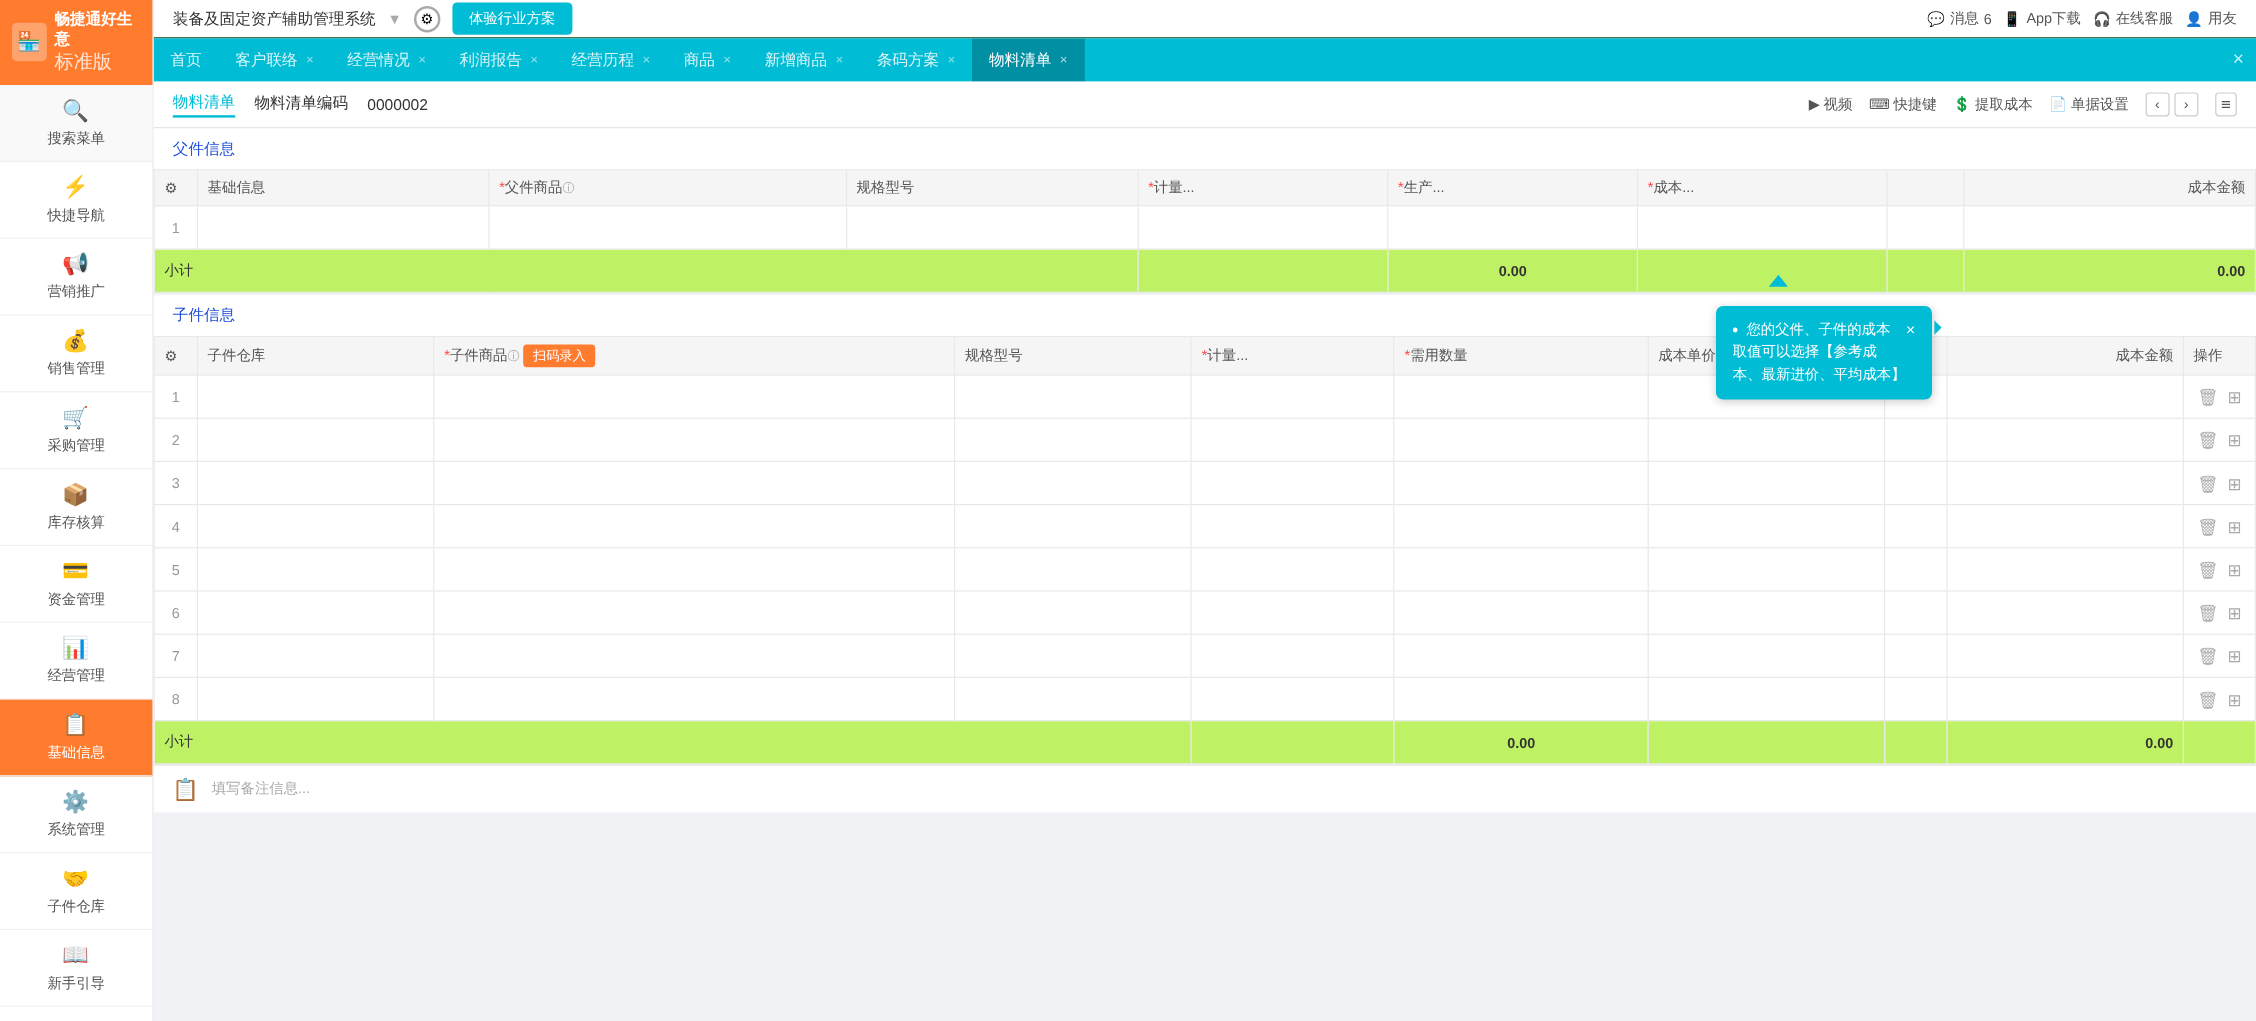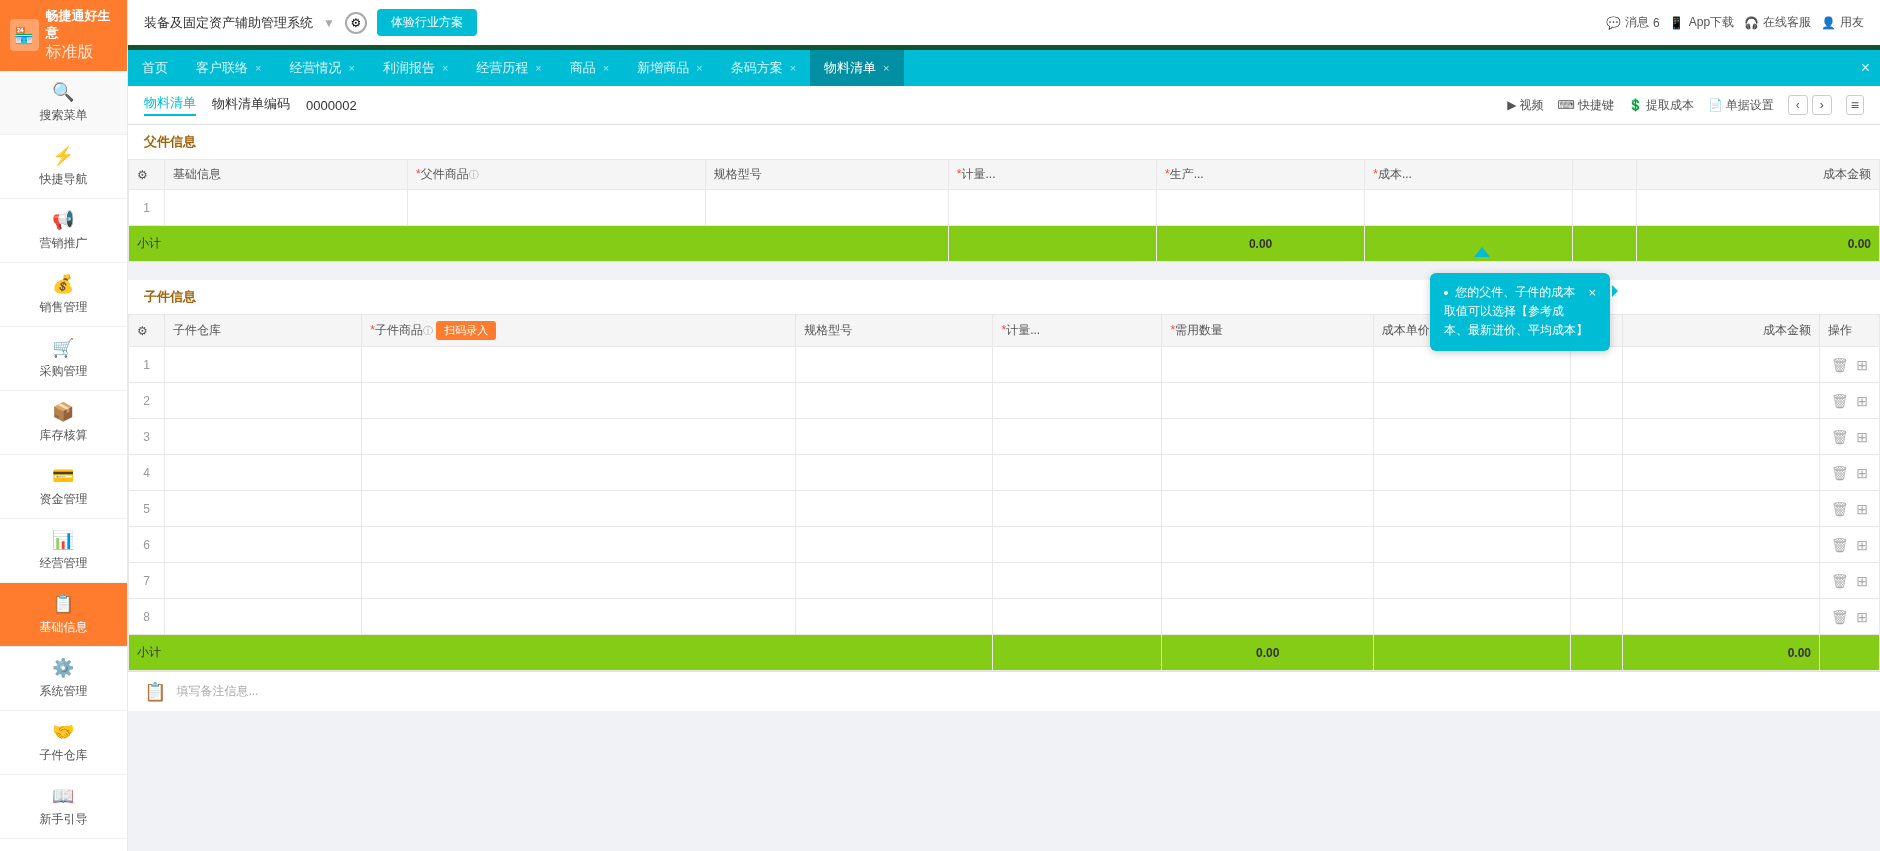--- a/index.html
+++ b/index.html
@@ -13,21 +13,21 @@
     .sidebar-logo-sub { font-size: 16px; color: rgba(255,255,255,0.8); }
     .sidebar-item { display: flex; flex-direction: column; align-items: center; padding: 10px 5px; cursor: pointer; color: #555; gap: 4px; font-size: 12px; border-bottom: 1px solid #f0f0f0; }
     .sidebar-item.active { background: #ff7b2e; color: #fff; }
     .sidebar-item .icon { font-size: 18px; }
     .sidebar-search { background: #f9f9f9; }
 
     
     .main { flex: 1; display: flex; flex-direction: column; overflow: hidden; }
 
     
-    .topbar { background: #fff; height: 50px; display: flex; align-items: center; padding: 0 16px; border-bottom: 5px solid #14532d; gap: 10px; }
+    .topbar { background: #fff; height: 32px; display: flex; align-items: center; padding: 0 16px; border-bottom: 1px solid #14532d; gap: 10px; }
     .topbar-badge-btn { background: #00bcd4; color: #fff; border: none; border-radius: 4px; padding: 5px 14px; font-size: 12px; cursor: pointer; }
     .topbar-action { display: flex; align-items: center; gap: 4px; cursor: pointer; color: #555; }
     .settings-icon { width: 22px; height: 22px; border: 2px solid #aaa; border-radius: 50%; display: flex; align-items: center; justify-content: center; cursor: pointer; }
 
     
     .nav-tabs { background: #00bcd4; display: flex; align-items: center; height: 36px; overflow: hidden; }
     .nav-tab { padding: 0 14px; height: 100%; display: flex; align-items: center; gap: 4px; color: rgba(255,255,255,0.85); cursor: pointer; font-size: 13px; white-space: nowrap; }
     .nav-tab.active { background: #008fa3; color: #fff; font-weight: 500; }
     .nav-tab .close-x { opacity: 0.7; font-size: 11px; margin-left: 3px; }
     .nav-close-all { margin-left: auto; color: rgba(255,255,255,0.8); padding: 0 10px; cursor: pointer; font-size: 16px; }
@@ -40,27 +40,27 @@
     .sub-header-actions { margin-left: auto; display: flex; align-items: center; gap: 14px; color: #555; font-size: 12px; }
     .sub-header-action { display: flex; align-items: center; gap: 3px; cursor: pointer; }
     .nav-arrows { display: flex; gap: 4px; }
     .nav-arrow { width: 20px; height: 20px; border: 1px solid #ccc; border-radius: 3px; display: flex; align-items: center; justify-content: center; cursor: pointer; color: #555; font-size: 12px; }
 
     
     .content { flex: 1; overflow-y: auto; background: #f0f2f5; padding: 0; position: relative; }
 
     
     .section { background: #fff; margin: 0; }
-    .section-title { padding: 8px 16px; font-size: 13px; font-weight: 700; color: #a16207; background: #fff; }
+    .section-title { padding: 8px 16px; font-size: 13px; font-weight: 400; color: #1d4ed8; background: #fff; }
 
     
     .data-table { width: 100%; border-collapse: collapse; font-size: 12px; }
     .data-table th { background: #f5f5f5; border: 1px solid #e8e8e8; padding: 6px 8px; color: #555; font-weight: 500; text-align: left; white-space: nowrap; }
     .data-table td { border: 1px solid #e8e8e8; padding: 6px 8px; color: #333; background: #fff; height: 36px; }
-    .data-table tr.subtotal td { background: #84cc16; font-weight: 500; }
+    .data-table tr.subtotal td { background: #bef264; font-weight: 500; }
     .data-table .row-num { color: #999; text-align: center; width: 30px; }
     .th-settings { width: 36px; text-align: center; }
     .required { color: #ff4444; }
     .col-actions { width: 60px; text-align: center; }
     .scan-btn { background: #ff7b2e; color: #fff; border: none; border-radius: 3px; padding: 2px 8px; font-size: 11px; cursor: pointer; }
 
     
     .tooltip-box { position: absolute; top: 148px; right: 270px; background: #00bcd4; color: #fff; border-radius: 6px; padding: 10px 14px; font-size: 12px; line-height: 1.6; max-width: 180px; z-index: 100; box-shadow: 0 2px 8px rgba(0,0,0,0.2); }
     .tooltip-box::after { content: ''; position: absolute; right: -8px; top: 12px; border: 6px solid transparent; border-left-color: #00bcd4; border-right: none; }
     .tooltip-close { float: right; cursor: pointer; margin-left: 8px; font-size: 13px; }
@@ -278,21 +278,21 @@
             <td></td>
             <td style="text-align:center;font-weight:bold;">0.00</td>
             <td></td>
             <td></td>
             <td style="text-align:right;font-weight:bold;">0.00</td>
           </tr>
         </tbody>
       </table>
     </div>
 
-    <div class="section" style="margin-top:18px;border-radius:10px;">
+    <div class="section" style="margin-top:2px;border-radius:10px;">
       <div class="section-title">子件信息</div>
       <table class="data-table">
         <thead>
           <tr>
             <th class="th-settings">⚙</th>
             <th>子件仓库</th>
             <th>
               <span class="required">*</span>子件商品<span style="color:#aaa;font-size:10px;">ⓘ</span>
               <button class="scan-btn">扫码录入</button>
             </th>

